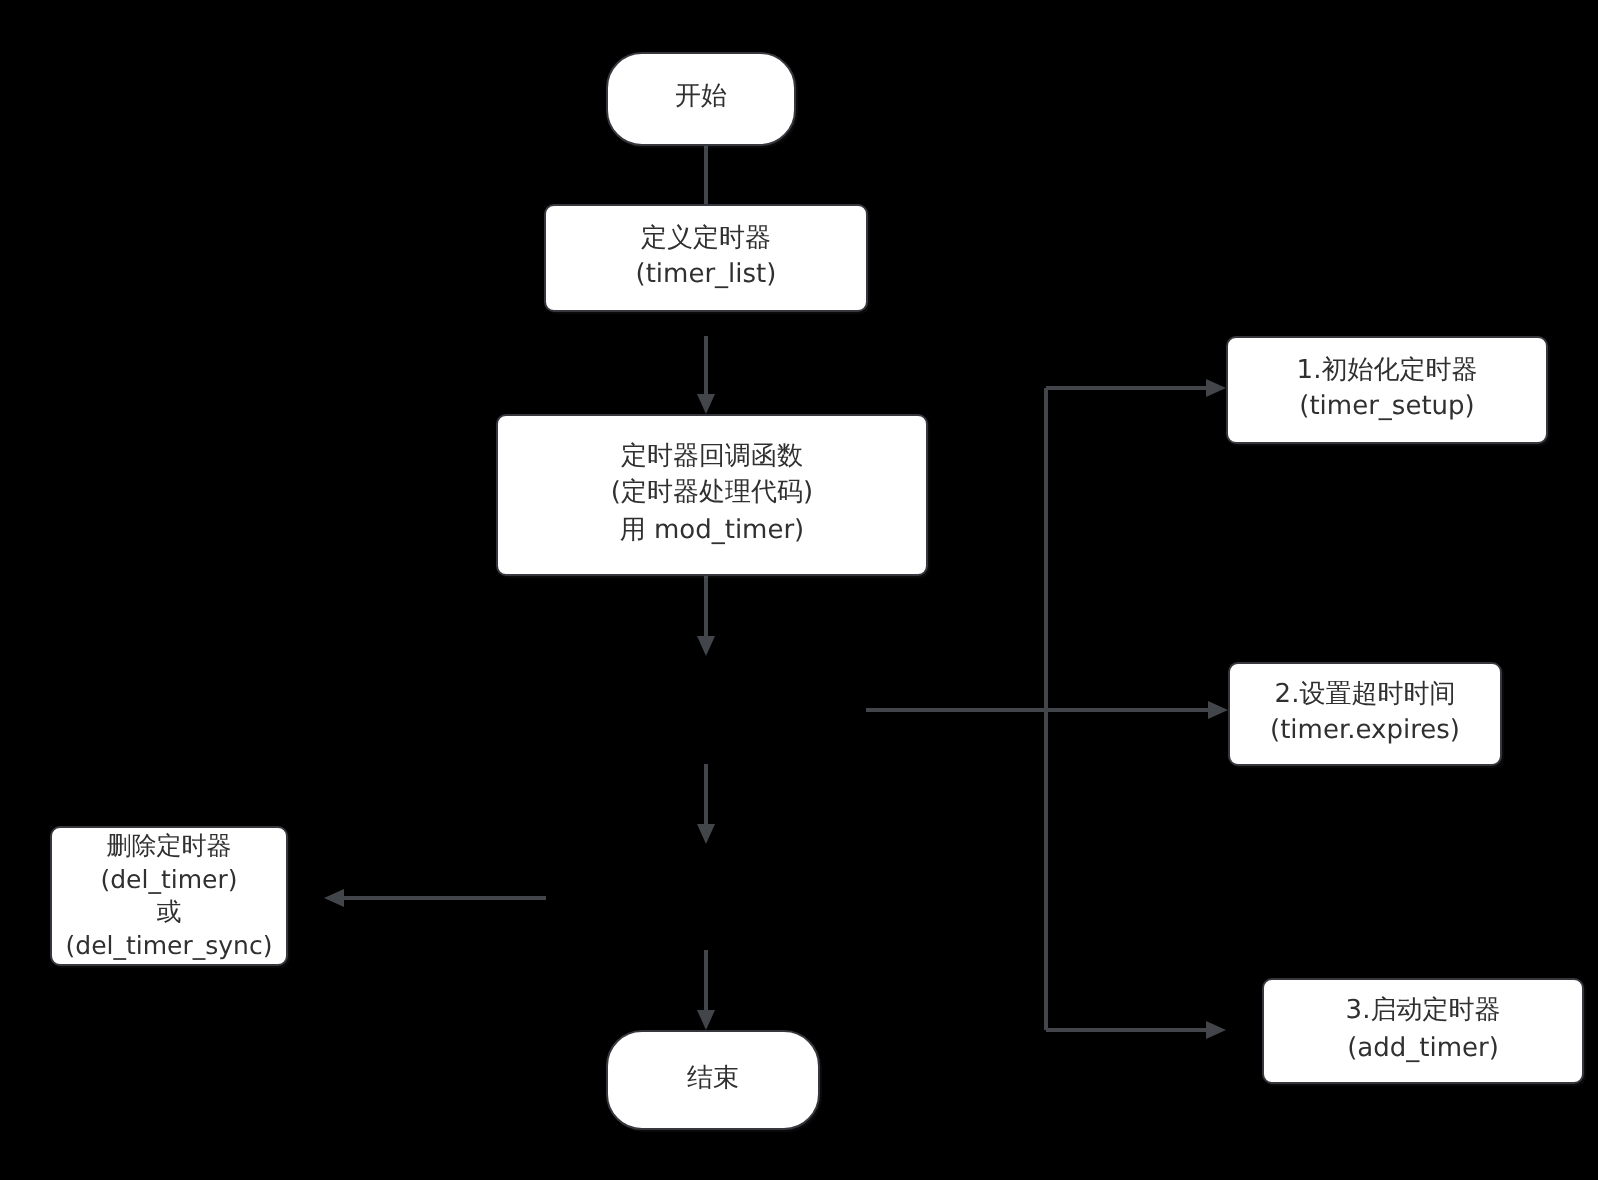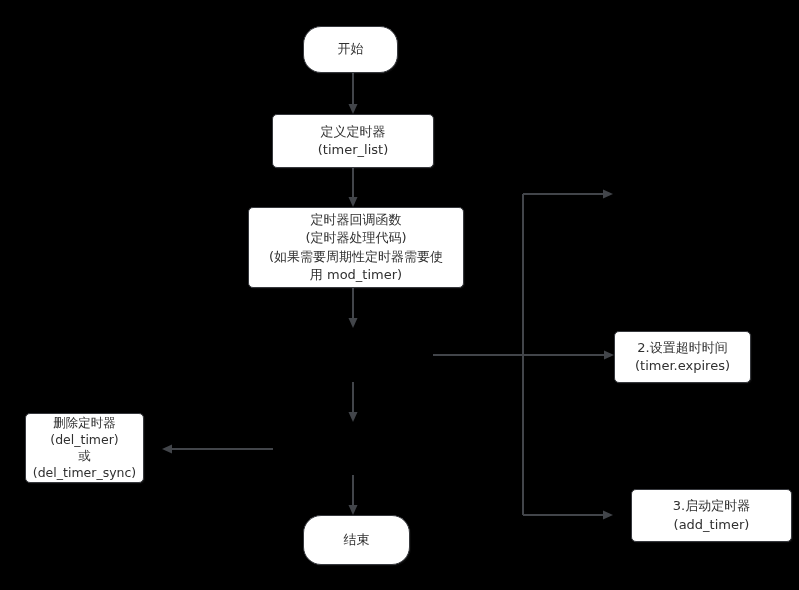--- a/index.html
+++ b/index.html
@@ -105,45 +105,48 @@
     <g>
       <path d="M523,515 L603,515"></path>
       <polygon points="603,510.5 603,519.5 613,515"></polygon>
     </g>
   </svg>
 
   <div class="node stadium" style="left:303px; top:26px; width:95px; height:47px;">
     <div class="tline">开始</div>
   </div>
 
-  <div class="node" style="left:272px; top:114px; width:162px; height:54px;">
+  <div class="node" style="left:272px; top:102px; width:162px; height:54px;">
     <div class="tline">定义定时器</div>
     <div class="tline">(timer_list)</div>
   </div>
 
   <div class="node" style="left:248px; top:207px; width:216px; height:81px;">
     <div class="tline">定时器回调函数</div>
     <div class="tline">(定时器处理代码)</div>
-    <div class="tline">(如果需要周期性定时器需要使</div>
     <div class="tline">用 mod_timer)</div>
   </div>
 
 
 
   <div class="node stadium" style="left:303px; top:515px; width:107px; height:50px;">
     <div class="tline">结束</div>
   </div>
 
   <div class="node" style="left:25px; top:413px; width:119px; height:70px; font-size:12.5px; line-height:1.32;">
     <div class="tline">删除定时器</div>
     <div class="tline">(del_timer)</div>
     <div class="tline">或</div>
     <div class="tline">(del_timer_sync)</div>
   </div>
 
+  <div class="node" style="left:613px; top:168px; width:161px; height:54px;">
+    <div class="tline">1.初始化定时器</div>
+    <div class="tline">(timer_setup)</div>
+  </div>
 
   <div class="node" style="left:614px; top:331px; width:137px; height:52px;">
     <div class="tline">2.设置超时时间</div>
     <div class="tline">(timer.expires)</div>
   </div>
 
   <div class="node" style="left:631px; top:489px; width:161px; height:53px;">
     <div class="tline">3.启动定时器</div>
     <div class="tline">(add_timer)</div>
   </div>

